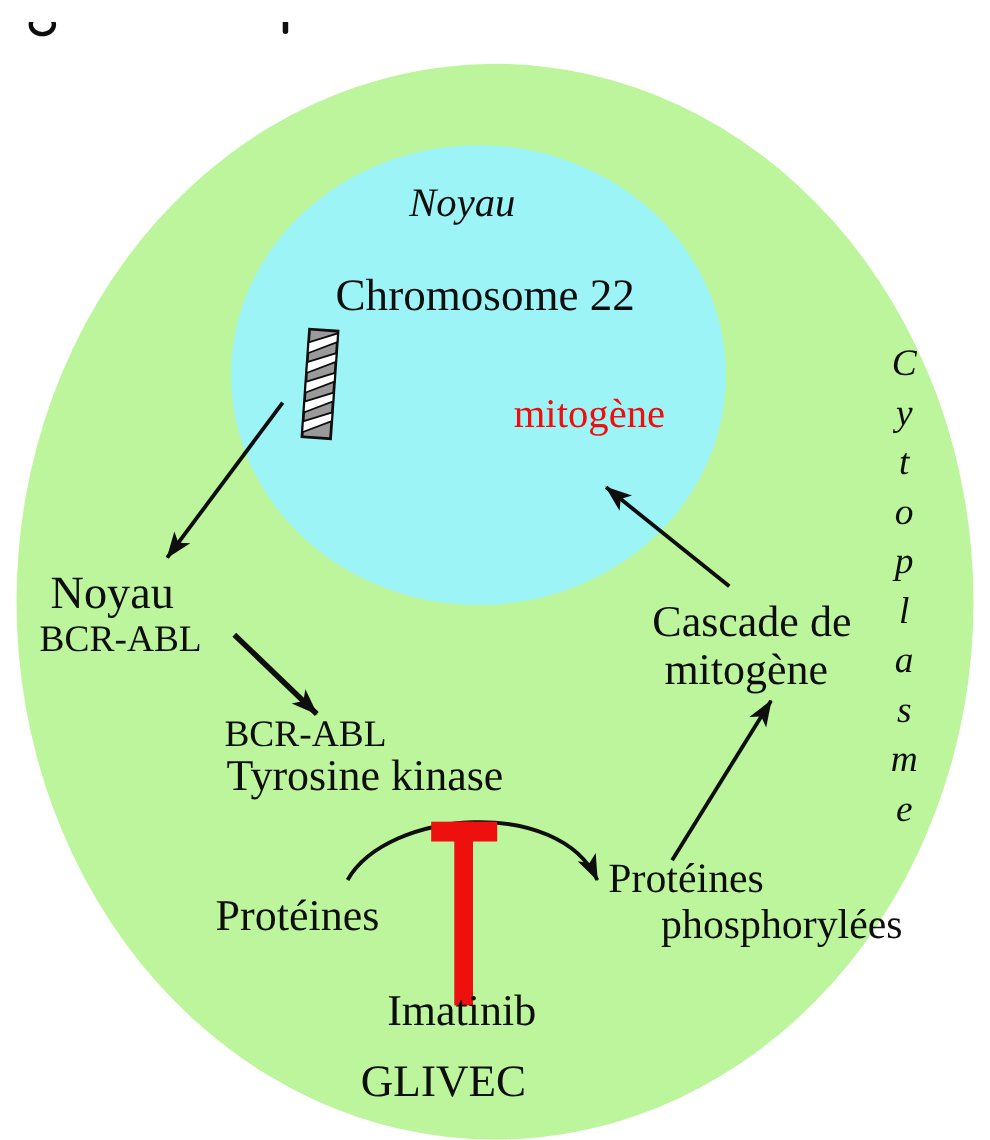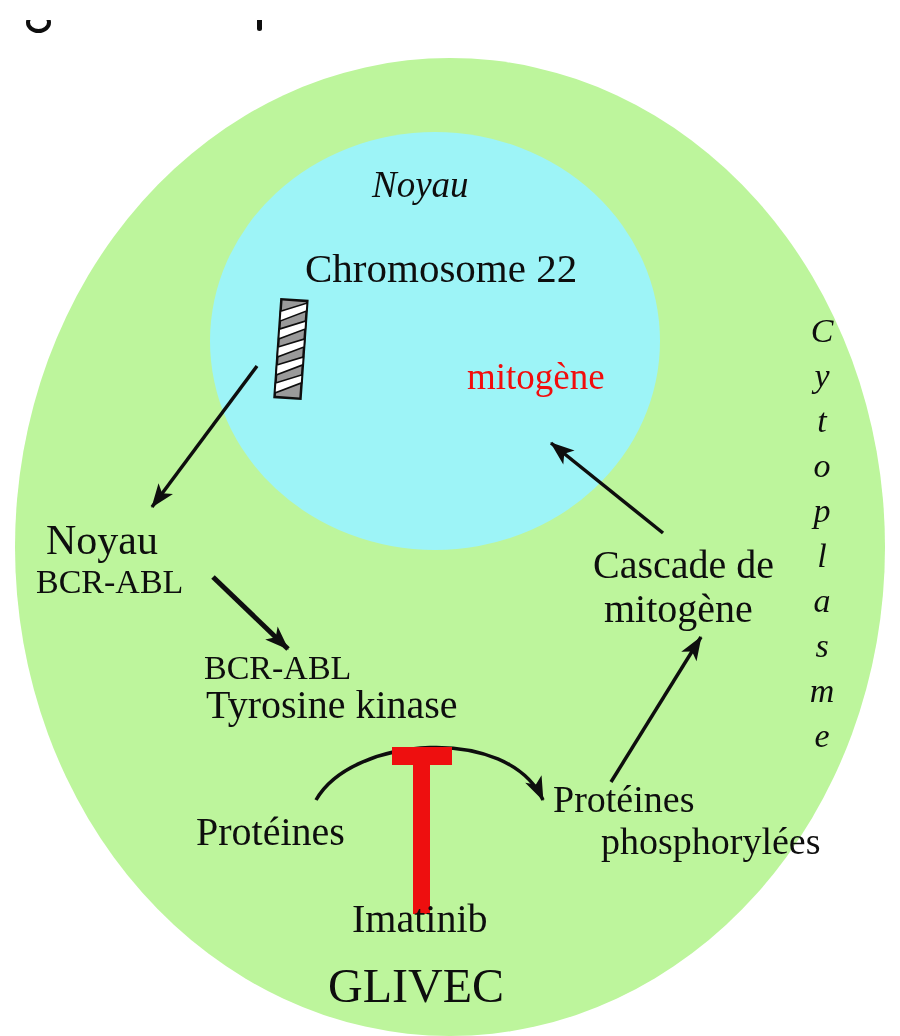--- a/index.html
+++ b/index.html
@@ -38,21 +38,21 @@
   .arnm1{left:46px;top:498px;font-size:42px;}
   .arnm2{left:36px;top:544px;font-size:34px;}
   .kin1{left:204px;top:630px;font-size:34px;}
   .kin2{left:206px;top:664px;font-size:40px;text-align:right;}
   .prot{left:196px;top:791px;font-size:40px;}
   .phos1{left:553px;top:760px;font-size:38px;}
   .phos2{left:601px;top:802px;font-size:38px;}
   .casc1{left:593px;top:524px;font-size:40px;}
   .casc2{left:604px;top:568px;font-size:40px;}
   .drug1{left:352px;top:878px;font-size:40px;}
-  .drug2{left:328px;top:941px;font-size:48px;}
+  .drug2{left:328px;top:941px;font-size:41px;}
   .arrow{stroke:var(--ink-black);fill:none;}
   .tbar{fill:var(--inhibitor-red);}
   .frag1{
     position:absolute;left:26px;top:-8px;width:17px;height:13px;
     border:4px solid var(--ink-black);border-radius:50%;background:#fff;
   }
   .frag2{
     position:absolute;left:257px;top:-2px;width:5px;height:13px;
     background:var(--ink-black);border-radius:0 0 3px 3px;
   }

